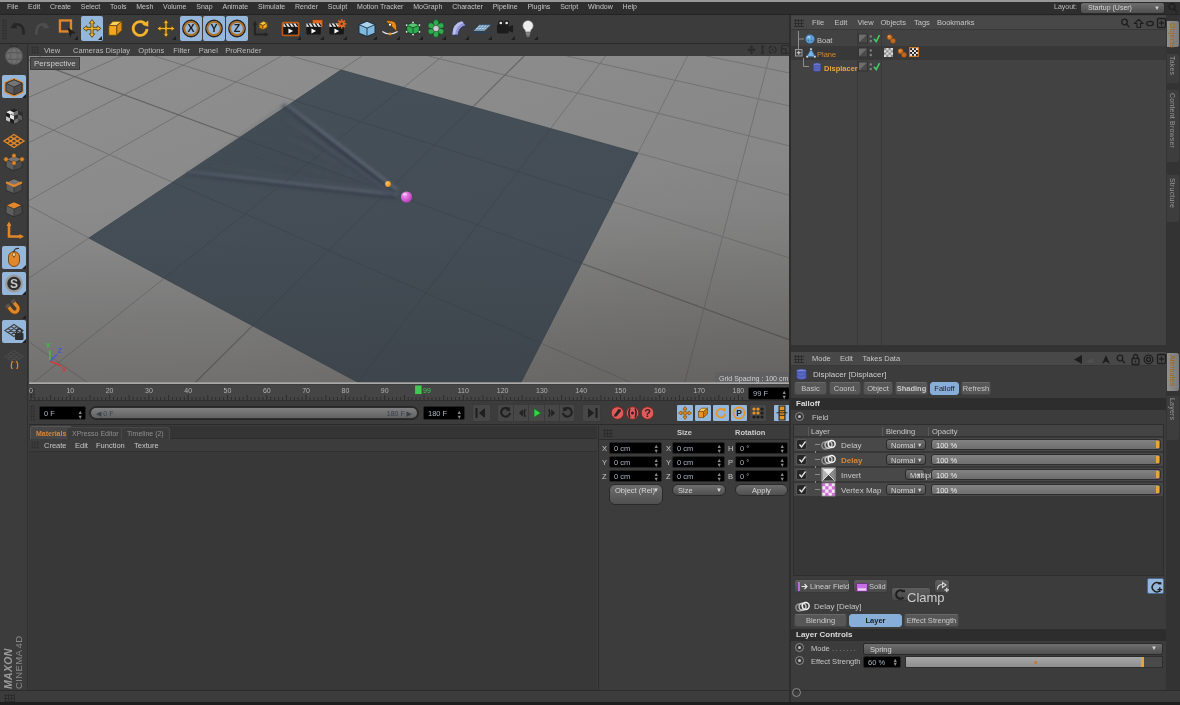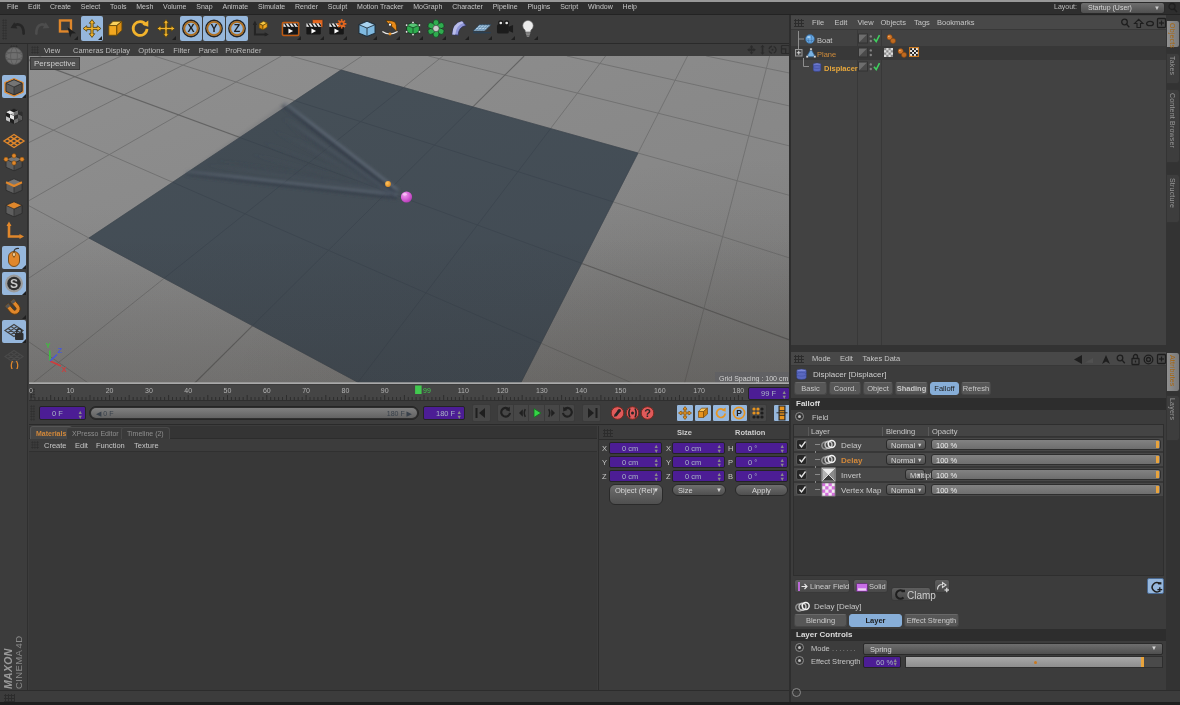--- a/index.html
+++ b/index.html
@@ -3,21 +3,21 @@
 *{margin:0;padding:0;box-sizing:border-box;}
 html,body{width:1180px;height:705px;overflow:hidden;background:#3c3c3c;
 font-family:"Liberation Sans",sans-serif;-webkit-font-smoothing:antialiased;}
 .abs{position:absolute;}
 body{position:relative;}
 .txt{position:absolute;color:#c6c6c6;font-size:7.5px;white-space:nowrap;}
 .t7{font-size:7px;}
 .grip{background-image:radial-gradient(circle,#2c2c2c 1px,transparent 1.1px);background-size:3px 3px;}
 .vgrip{background-image:radial-gradient(circle,#2e2e2e 0.8px,transparent 1px);background-size:2.6px 2.6px;}
 .tbtn{position:absolute;top:16px;width:22px;height:25px;border-radius:2px;}
-.fld{background:#4c1d95;border:1px solid #242424;border-radius:2px;color:#a9b6c5;font-size:7.5px;white-space:nowrap;padding-left:12px;position:absolute;}
+.fld{background:#000000;border:1px solid #242424;border-radius:2px;color:#a9b6c5;font-size:7.5px;white-space:nowrap;padding-left:4px;position:absolute;}
 .spin{position:absolute;right:2px;top:1px;font-size:5.5px;color:#8a8a8a;line-height:4.5px;letter-spacing:0;}
 .ddl{position:absolute;background:linear-gradient(#6e6e6e,#4f4f4f);border:1px solid #2a2a2a;border-radius:6px;color:#d6d6d6;font-size:7.5px;white-space:nowrap;}
 .sechdr{position:absolute;background:#2d2d2d;color:#dcdcdc;font-size:8px;font-weight:bold;line-height:12px;padding-left:5px;}
 .atab{position:absolute;background:#575757;border:1px solid #474747;border-top-color:#686868;border-radius:3px;color:#c9c9c9;font-size:7.5px;text-align:center;line-height:11px;height:13px;white-space:nowrap;}
 .atab.act{background:#87aed8;color:#1c1c1c;border-color:#87aed8;}
 .radio{position:absolute;width:9px;height:9px;border-radius:50%;border:1px solid #8e8e8e;background:#353535;}
 .radio:after{content:'';position:absolute;left:2px;top:2px;width:3px;height:3px;border-radius:50%;background:#c0c0c0;}
 .vtab{position:absolute;left:1166px;width:14px;background:#3d3d3d;border:1px solid #343434;border-radius:0 3px 3px 0;color:#979797;font-size:7px;}
 .vtab span{position:absolute;left:1.5px;top:2.5px;writing-mode:vertical-rl;letter-spacing:0.2px;}
 .vtab.act{background:linear-gradient(90deg,#909090,#7a7a7a);color:#a8650e;}
@@ -1219,21 +1219,21 @@
     </svg>
     <span style="position:absolute;left:15px;top:2px;">Linear Field</span>
   </div>
 <div class="abs" style="left:853px;top:579px;width:35px;height:14px;background:linear-gradient(#5e5e5e,#484848);border:1px solid #393939;border-radius:3px;color:#cdcdcd;font-size:7.5px;white-space:nowrap;">
     <svg style="position:absolute;left:2px;top:1.5px;" width="12" height="11" viewBox="0 0 12 11">
       <rect x="0.5" y="1.5" width="11" height="8" rx="1" fill="#c86ee8" stroke="#5f2a72" stroke-width="0.8"></rect>
       <rect x="2" y="6.3" width="8" height="2.2" fill="#ecd4f2"></rect>
     </svg>
     <span style="position:absolute;left:15px;top:2px;">Solid</span>
   </div>
-<div class="abs" style="left:891px;top:579px;width:40px;height:14px;background:linear-gradient(#5e5e5e,#484848);border:1px solid #393939;border-radius:3px;color:#cdcdcd;font-size:10px;white-space:nowrap;margin-top:8px;">
+<div class="abs" style="left:891px;top:579px;width:40px;height:14px;background:linear-gradient(#5e5e5e,#484848);border:1px solid #393939;border-radius:3px;color:#cdcdcd;font-size:13px;white-space:nowrap;margin-top:8px;">
     <svg style="position:absolute;left:2px;top:1px;" width="12" height="11" viewBox="0 0 12 11">
       <path d="M9.5 2.5 A4.3 4.3 0 1 0 9.5 8.5" fill="none" stroke="#1e1e1e" stroke-width="2"></path>
       <rect x="7.5" y="0.8" width="3.5" height="2.4" fill="#1e1e1e"></rect>
     </svg>
     <span style="position:absolute;left:15px;top:2px;">Clamp</span>
   </div>
 <div class="abs" style="left:934px;top:579px;width:16px;height:14px;background:linear-gradient(#5e5e5e,#484848);border:1px solid #393939;border-radius:3px;">
     <svg style="position:absolute;left:1px;top:1px;" width="14" height="12" viewBox="0 0 14 12">
       <path d="M1.5 8.5 Q1.5 3.5 6.5 3.5 L6.5 1.5 L10 4 L6.5 6.5 L6.5 4.5" fill="none" stroke="#d8d8d8" stroke-width="1.1"></path>
       <line x1="8.5" y1="9" x2="13" y2="9" stroke="#d8d8d8" stroke-width="1.3"></line>

